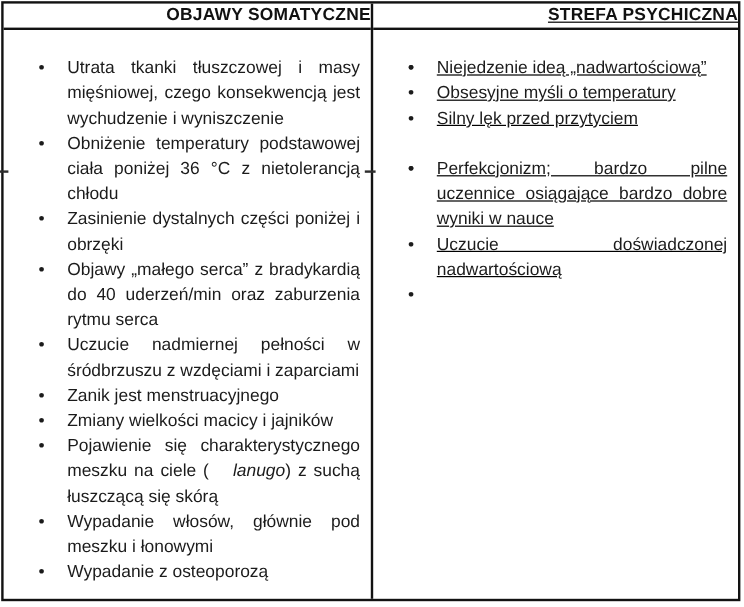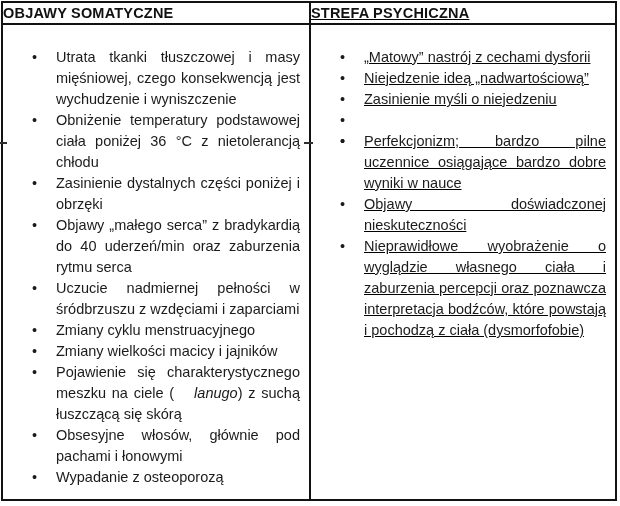--- a/index.html
+++ b/index.html
@@ -26,21 +26,21 @@
     display: flex;
     flex-direction: column;
     box-sizing: border-box;
   }
   .col.left { border-right: 2px solid #121212; width: 308px; }
   .col.right { flex: 1; text-decoration: underline; }
   .col-header {
     height: 20px;
     line-height: 20px;
     border-bottom: 2px solid #121212;
-    text-align: left;
+    text-align: right;
     font-weight: bold;
     font-size: 14.5px;
     color: #111111;
     letter-spacing: 0.2px;
     flex: 0 0 auto;
   }
   .col-body {
     flex: 1 1 auto;
     padding: 22px 9px 0 26px;
     overflow: hidden;
@@ -84,37 +84,37 @@
 
   <div class="col left">
     <div class="col-header">OBJAWY SOMATYCZNE</div>
     <div class="col-body">
       <ul class="bullets">
         <li><span class="bullet">•</span><span class="txt">Utrata tkanki tłuszczowej i masy mięśniowej, czego konsekwencją jest wychudzenie i wyniszczenie</span></li>
         <li><span class="bullet">•</span><span class="txt">Obniżenie temperatury podstawowej ciała poniżej 36 °C z nietolerancją chłodu</span></li>
         <li><span class="bullet">•</span><span class="txt">Zasinienie dystalnych części poniżej i obrzęki</span></li>
         <li><span class="bullet">•</span><span class="txt">Objawy „małego serca” z bradykardią do 40 uderzeń/min oraz zaburzenia rytmu serca</span></li>
         <li><span class="bullet">•</span><span class="txt">Uczucie nadmiernej pełności w śródbrzuszu z wzdęciami i zaparciami</span></li>
-        <li><span class="bullet">•</span><span class="txt">Zmiany cyklu menstruacyjnego</span></li>
+        <li><span class="bullet">•</span><span class="txt">Zanik jest menstruacyjnego</span></li>
         <li><span class="bullet">•</span><span class="txt">Zmiany wielkości macicy i jajników</span></li>
         <li><span class="bullet">•</span><span class="txt"><span>Pojawienie się charakterystycznego meszku na ciele (</span><i>lanugo</i><span>) z suchą łuszczącą się skórą</span></span></li>
-        <li><span class="bullet">•</span><span class="txt">Obsesyjne włosów, głównie pod pachami i łonowymi</span></li>
+        <li><span class="bullet">•</span><span class="txt">Wypadanie włosów, głównie pod meszku i łonowymi</span></li>
         <li><span class="bullet">•</span><span class="txt">Wypadanie z osteoporozą</span></li>
       </ul>
     </div>
   </div>
 
   <div class="col right">
     <div class="col-header">STREFA PSYCHICZNA</div>
     <div class="col-body">
       <ul class="bullets">
-        <li><span class="bullet">•</span><span class="txt">„Matowy” nastrój z cechami dysforii</span></li>
+        <li><span class="bullet">•</span></li>
         <li><span class="bullet">•</span><span class="txt">Niejedzenie ideą „nadwartościową”</span></li>
-        <li><span class="bullet">•</span><span class="txt">Zasinienie myśli o niejedzeniu</span></li>
-        <li><span class="bullet">•</span></li>
+        <li><span class="bullet">•</span><span class="txt">Obsesyjne myśli o temperatury</span></li>
+        <li><span class="bullet">•</span><span class="txt">Silny lęk przed przytyciem</span></li>
         <li class="after-gap"><span class="bullet">•</span></li>
         <li><span class="bullet">•</span><span class="txt">Perfekcjonizm; bardzo pilne uczennice osiągające bardzo dobre wyniki w nauce</span></li>
-        <li><span class="bullet">•</span><span class="txt">Objawy doświadczonej nieskuteczności</span></li>
-        <li><span class="bullet">•</span><span class="txt">Nieprawidłowe wyobrażenie o wyglądzie własnego ciała i zaburzenia percepcji oraz poznawcza interpretacja bodźców, które powstają i pochodzą z ciała (dysmorfofobie)</span></li>
+        <li><span class="bullet">•</span><span class="txt">Uczucie doświadczonej nadwartościową</span></li>
+        <li><span class="bullet">•</span></li>
       </ul>
     </div>
   </div>
 </div>
 
 </body></html>

